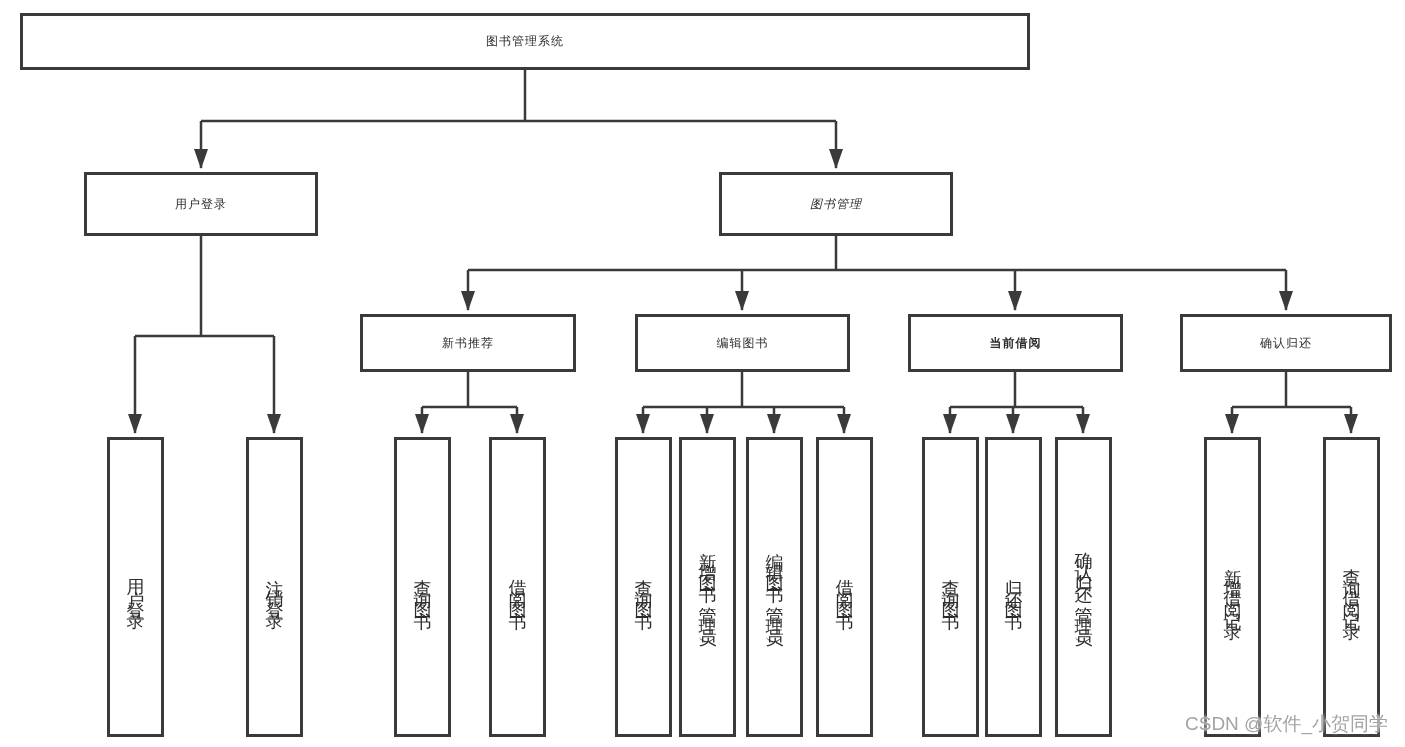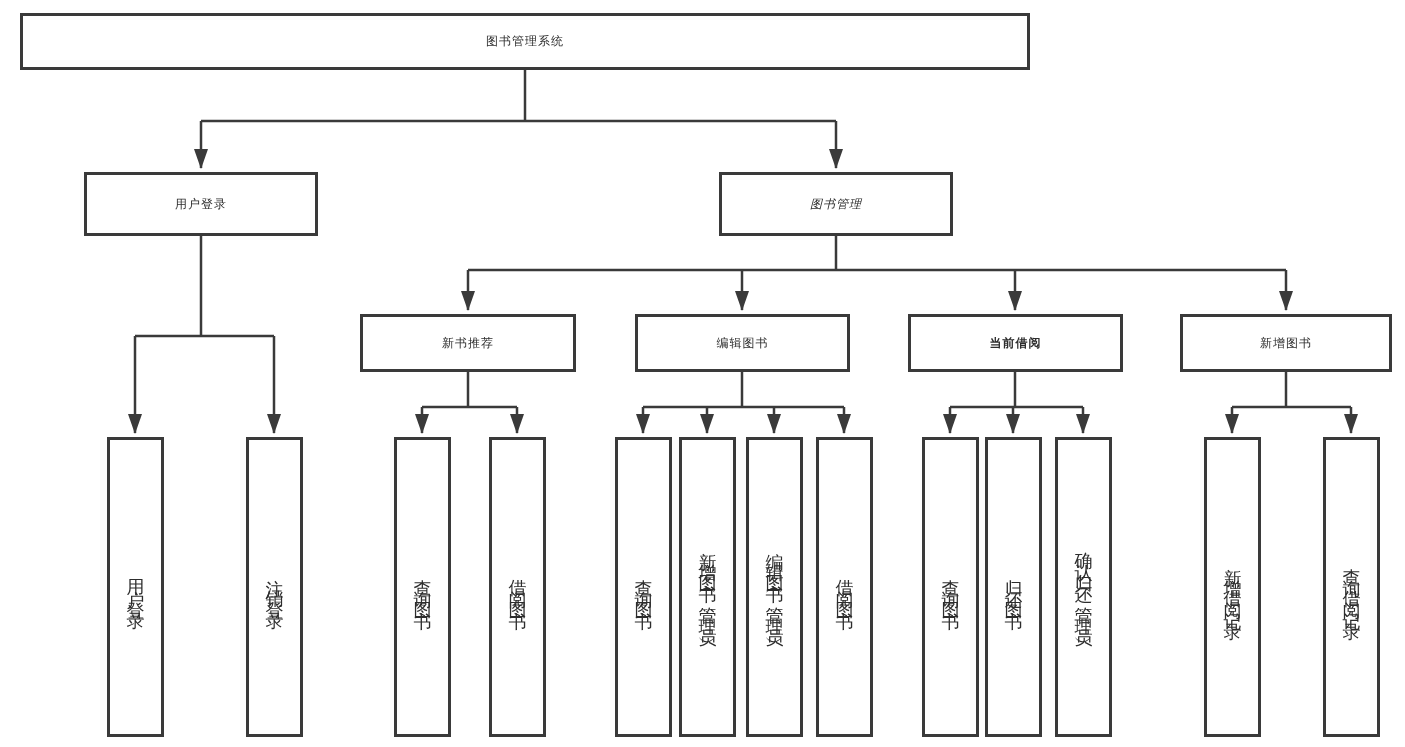--- a/index.html
+++ b/index.html
@@ -129,34 +129,35 @@
   </svg>
 
   <div class="node hnode" style="left:20px; top:13px; width:1010px; height:57px;">图书管理系统</div>
 
   <div class="node hnode" style="left:84px; top:172px; width:234px; height:64px;">用户登录</div>
   <div class="node hnode" style="left:719px; top:172px; width:234px; height:64px;font-style:italic;">图书管理</div>
 
   <div class="node hnode" style="left:360px; top:314px; width:216px; height:58px;">新书推荐</div>
   <div class="node hnode" style="left:635px; top:314px; width:215px; height:58px;">编辑图书</div>
   <div class="node hnode" style="left:908px; top:314px; width:215px; height:58px;font-weight:bold;">当前借阅</div>
-  <div class="node hnode" style="left:1180px; top:314px; width:212px; height:58px;">新增图书</div>
+  <div class="node hnode" style="left:1180px; top:314px; width:212px; height:58px;">确认归还</div>
 
   <div class="node leaf" style="left:107px;">用户登录</div>
   <div class="node leaf" style="left:246px;">注销登录</div>
 
   <div class="node leaf" style="left:394px;">查询图书</div>
   <div class="node leaf" style="left:489px;">借阅图书</div>
 
   <div class="node leaf" style="left:615px;">查询图书</div>
   <div class="node leaf" style="left:679px;">新增图书（管理员）</div>
   <div class="node leaf" style="left:746px;">编辑图书（管理员）</div>
   <div class="node leaf" style="left:816px;">借阅图书</div>
 
   <div class="node leaf" style="left:922px;">查询图书</div>
   <div class="node leaf" style="left:985px;">归还图书</div>
   <div class="node leaf" style="left:1055px;">确认归还（管理员）</div>
 
   <div class="node leaf" style="left:1204px;">新增借阅记录</div>
   <div class="node leaf" style="left:1323px;">查询借阅记录</div>
 
+  <div class="watermark">CSDN @软件_小贺同学</div>
 
 </div>
 
 </body></html>

